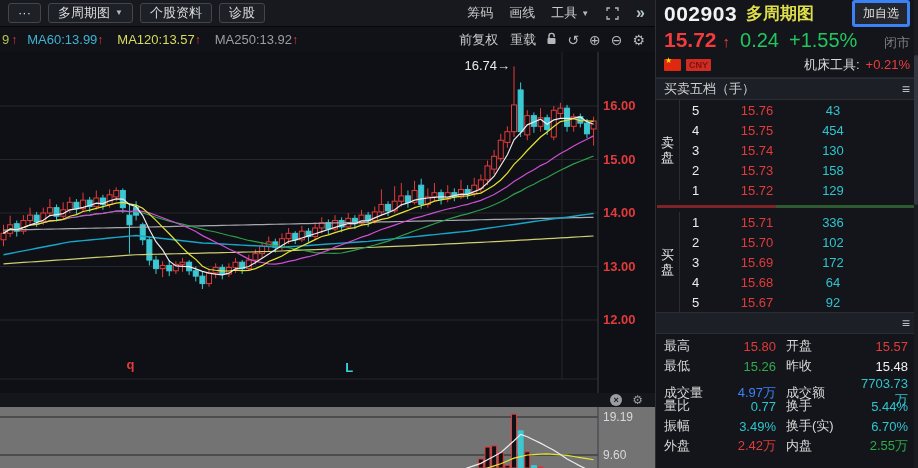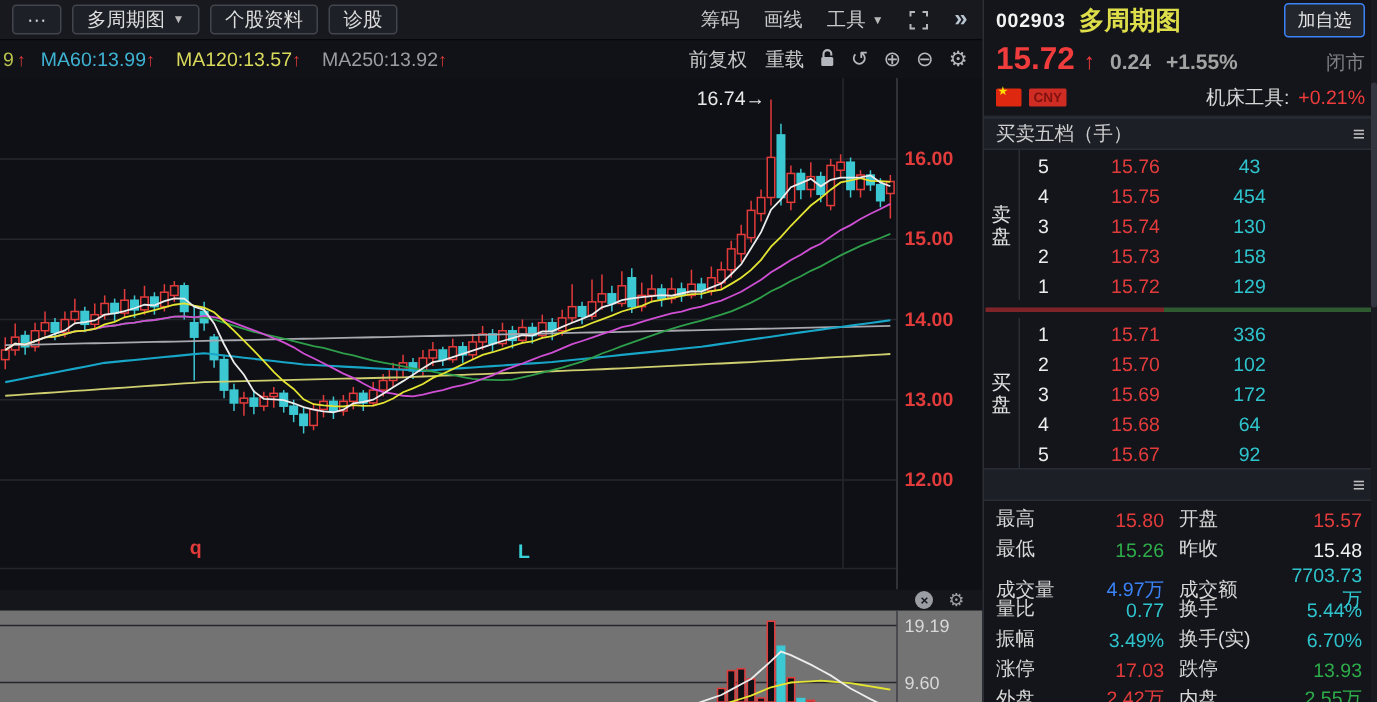--- a/index.html
+++ b/index.html
@@ -29,28 +29,28 @@
 
   .chart-main{position:relative;height:341px;background:#0e1015;}
   .strip{height:14px;background:#14161b;display:flex;align-items:center;justify-content:flex-end;gap:10px;padding-right:12px;}
   .circx{width:12px;height:12px;border-radius:50%;background:#9a9da3;color:#15171c;font-size:9px;line-height:12px;
          text-align:center;font-weight:bold;cursor:pointer;}
   .gear{color:#9a9da3;font-size:12px;line-height:12px;cursor:pointer;}
   .chart-vol{position:relative;height:61px;background:#737373;}
 
   
   .r1{height:27px;display:flex;align-items:center;padding:0 8px;}
-  .code{color:#f2f2f2;font-size:13px;font-weight:bold;letter-spacing:.5px;}
+  .code{color:#f2f2f2;font-size:21px;font-weight:bold;letter-spacing:.5px;}
   .name{color:#dede4a;font-size:17px;font-weight:bold;margin-left:9px;}
-  .addbtn{margin-left:auto;background:#23262d;border:1px solid #3b82f6;border-radius:3px;color:#e2e2e2;
+  .addbtn{margin-left:auto;background:#23262d;border:3px solid #3b82f6;border-radius:3px;color:#e2e2e2;
           font-size:12px;padding:2px 8px;cursor:pointer;}
   .r2{height:25px;display:flex;align-items:baseline;padding:0 8px;}
   .price{color:#f03c3c;font-size:21px;font-weight:bold;line-height:25px;}
   .uparrow{color:#f03c3c;font-size:15px;font-weight:bold;margin-left:6px;}
-  .chg{color:#a3a3a3;font-size:14px;margin-left:10px;font-weight:bold;}
+  .chg{color:#22c55e;font-size:20px;margin-left:10px;}
   .status{margin-left:auto;color:#7d7f84;font-size:13px;}
   .r3{height:26px;display:flex;align-items:center;padding:0 8px;border-bottom:1px solid #23262c;font-size:13px;}
   .flag{width:17px;height:12px;background:#de2910;border-radius:1px;position:relative;display:inline-block;}
   .flag .star{position:absolute;left:1px;top:-3px;color:#ffde00;font-size:8px;}
   .cny{background:#cf2d24;color:#7e120e;font-weight:bold;font-size:9px;padding:1px 3px;border-radius:1px;margin-left:5px;}
   .ind-label{margin-left:auto;color:#d8d8d8;}
   .ind-chg{color:#f03c3c;margin-left:6px;}
   .band{height:22px;background:#1c1f26;border-top:1px solid #2a2d34;border-bottom:1px solid #2a2d34;
         display:flex;align-items:center;padding:0 8px;font-size:13px;color:#cfcfcf;}
   .band .menu{margin-left:auto;color:#c0c0c0;font-size:14px;cursor:pointer;}
@@ -487,26 +487,20 @@
           <span class="klabel">换手</span>
           <span class="kval2" style="color: rgb(47, 196, 205);">5.44%</span>
         </div>
         <div class="krow">
           <span class="klabel">振幅</span>
           <span class="kval" style="color: rgb(47, 196, 205);">3.49%</span>
           <span class="klabel">换手(实)</span>
           <span class="kval2" style="color: rgb(47, 196, 205);">6.70%</span>
         </div>
         <div class="krow">
-          <span class="klabel">涨停</span>
-          <span class="kval" style="color: rgb(226, 59, 59);">17.03</span>
-          <span class="klabel">跌停</span>
-          <span class="kval2" style="color: rgb(46, 172, 74);">13.93</span>
-        </div>
-        <div class="krow">
           <span class="klabel">外盘</span>
           <span class="kval" style="color: rgb(226, 59, 59);">2.42万</span>
           <span class="klabel">内盘</span>
           <span class="kval2" style="color: rgb(46, 172, 74);">2.55万</span>
         </div>
       </div>
 
     <div class="scrollbar">
       <div class="thumb"></div>
     </div>

